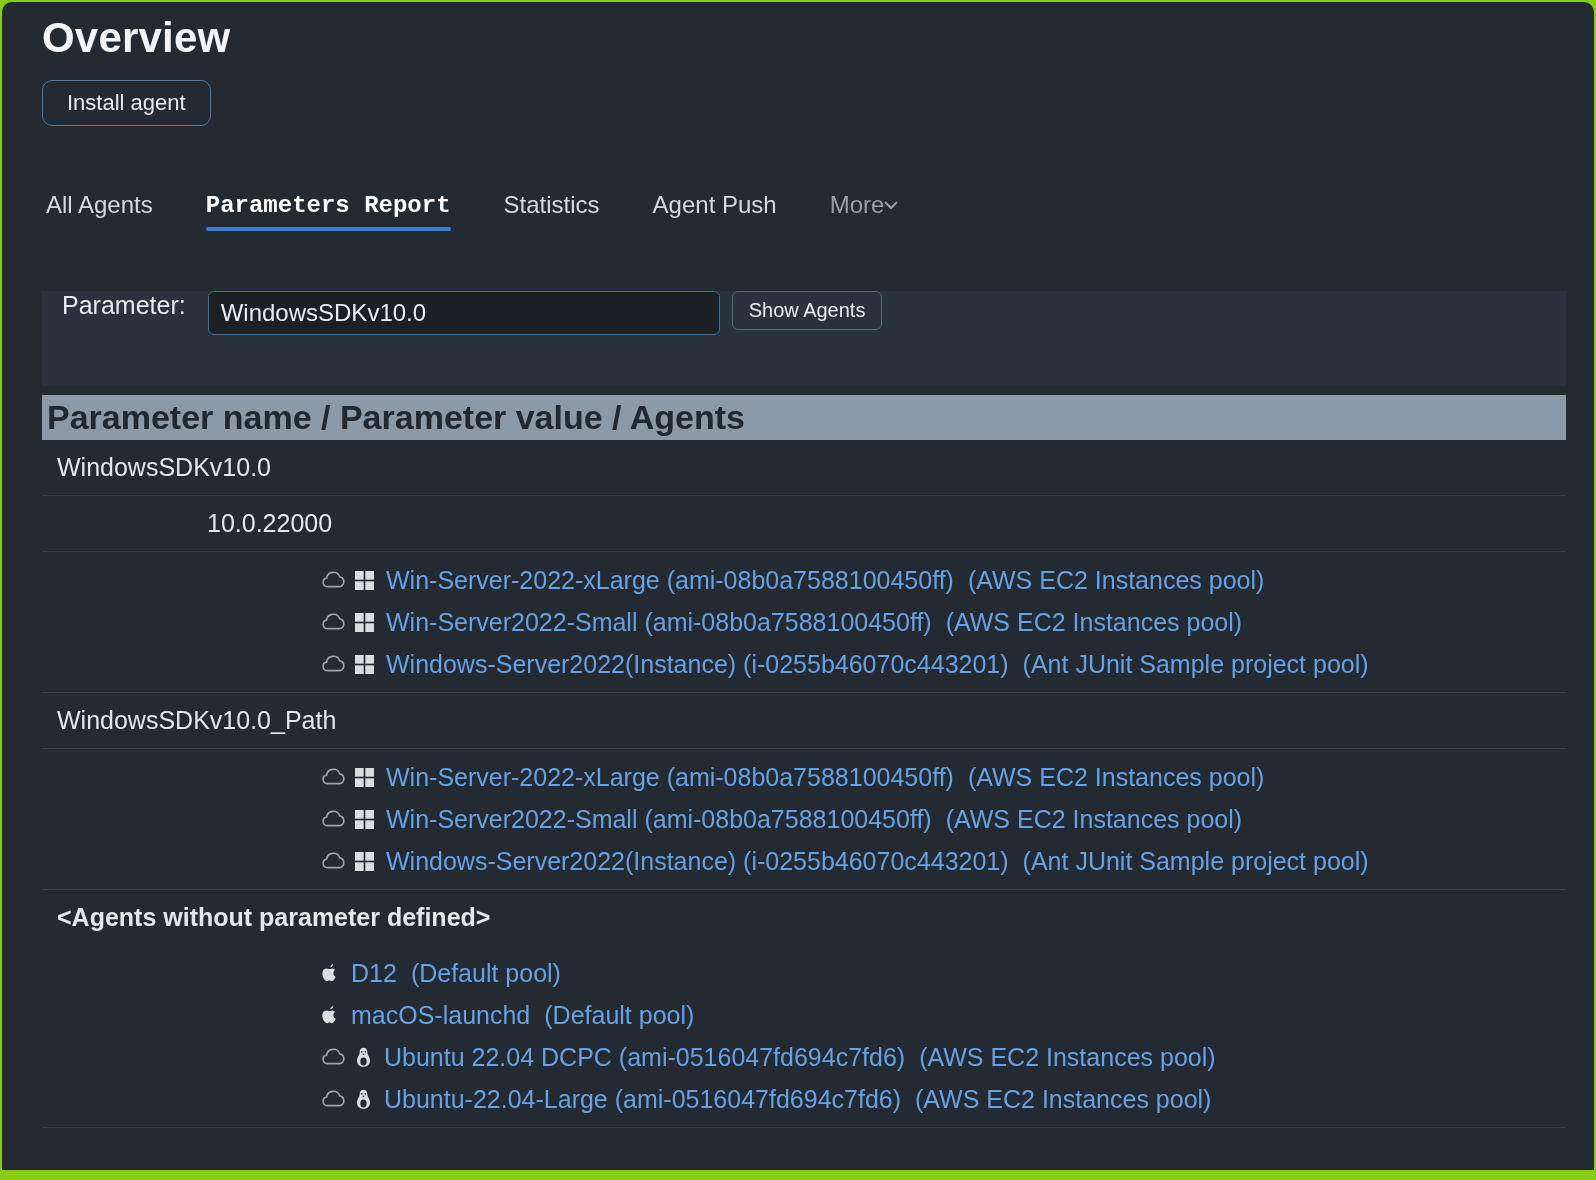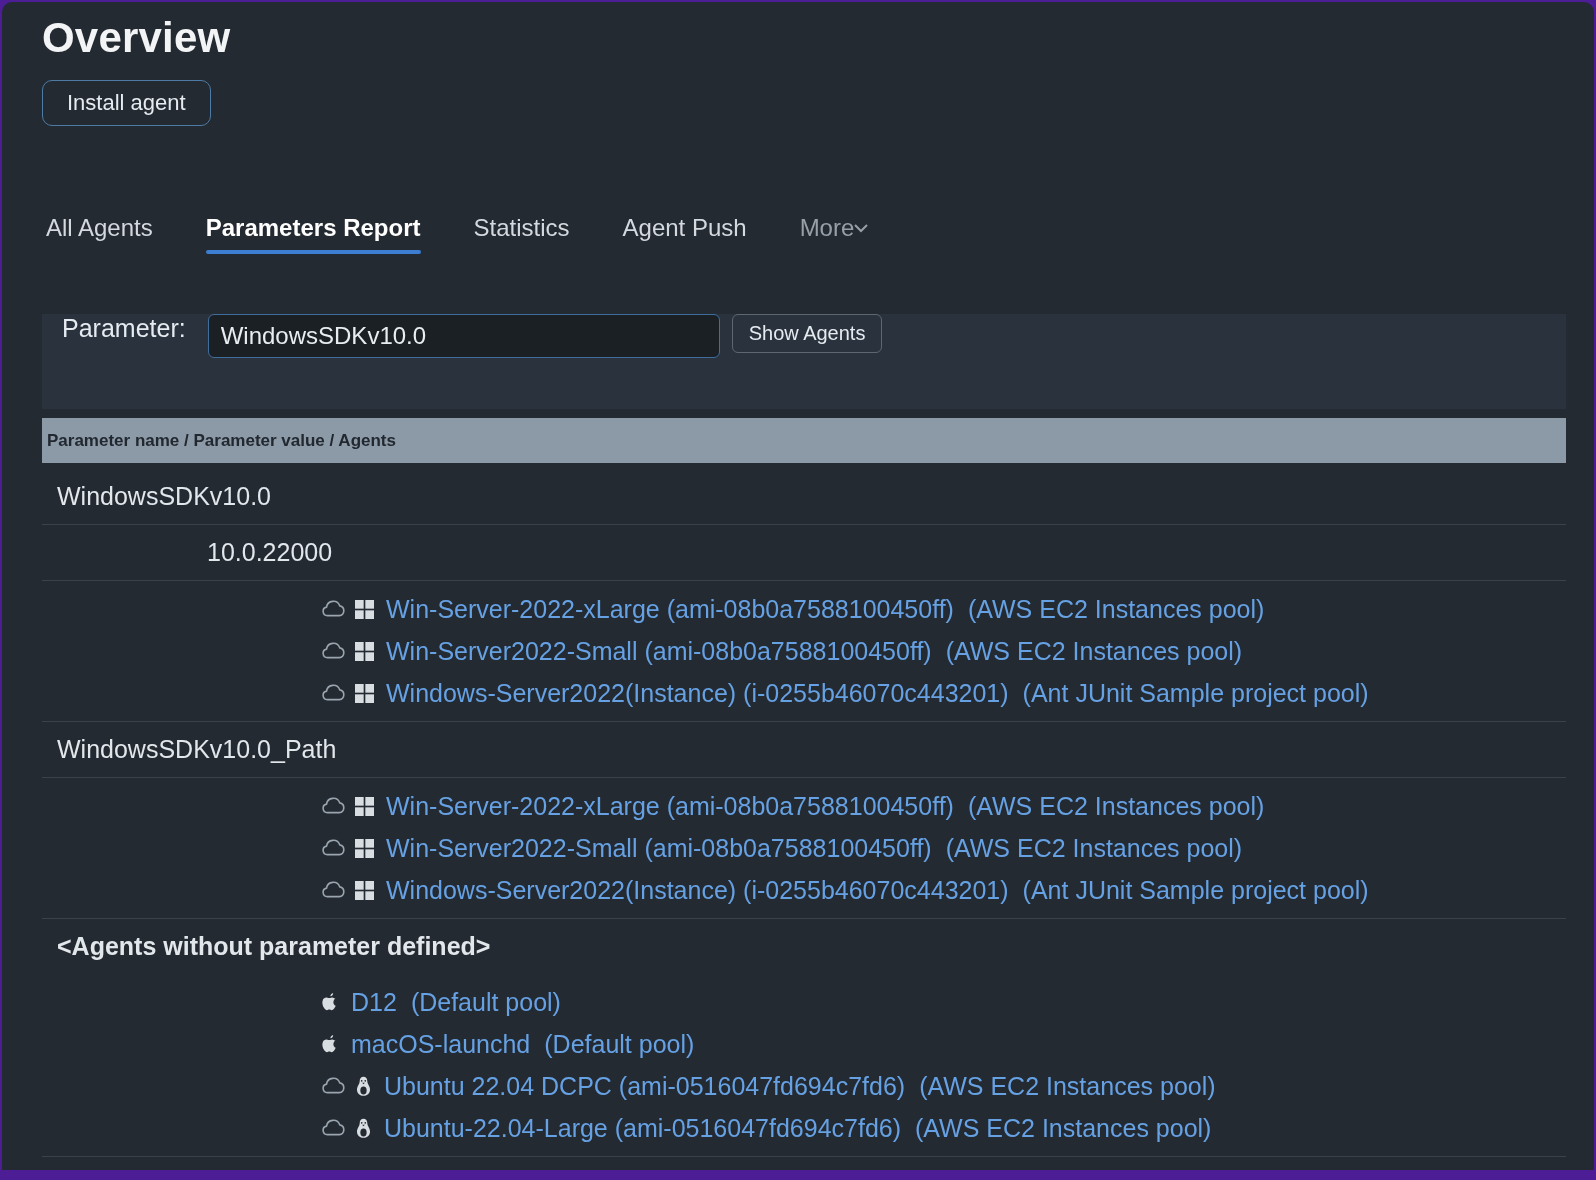--- a/index.html
+++ b/index.html
@@ -1,39 +1,39 @@
 <!DOCTYPE html>
 <html style="--link: #66a1e4; --tab-underline: #3d7dd2; --table-header-bg: #8c9aa8; --panel-bg: #2a333d; --input-border: #3f6e9d; --button-border: #4d7ba6;"><head>
 <meta charset="utf-8">
 <style>
   html,body{margin:0;padding:0;background:#000;}
   body{font-family:"Liberation Sans", sans-serif;}
-  .screen{position:relative;width:1596px;height:1180px;background:#4c1d95;overflow:hidden;}
+  .screen{position:relative;width:1596px;height:1180px;background:#84cc16;overflow:hidden;}
   .page{position:absolute;left:2px;top:2px;width:1592px;height:1168px;background:#242a31;
         border-radius:10px 10px 0 0;overflow:hidden;color:#dfe4e9;}
   .page-title{margin:12px 0 0 40px;font-size:42px;font-weight:bold;color:#f2f4f6;letter-spacing:.2px;}
   .install-btn{display:block;margin:18px 0 0 40px;background:transparent;color:#e6ebf0;
         border:1px solid var(--button-border,#4d7ba6);border-radius:10px;font-size:22px;
         font-family:inherit;padding:9px 24px;cursor:pointer;}
-  .tabs{display:flex;align-items:center;gap:53px;margin:88px 0 0 44px;font-size:24px;color:#d3d9de;}
+  .tabs{display:flex;align-items:center;gap:53px;margin:65px 0 0 44px;font-size:24px;color:#d3d9de;}
   .tab{cursor:pointer;position:relative;white-space:nowrap;}
-  .tab.active{color:#ffffff;font-weight:bold;}
+  .tab.active{color:#ffffff;font-weight:bold;font-family:Liberation Mono, monospace;}
   .tab.active::after{content:"";position:absolute;left:0;right:0;bottom:-12px;height:4px;
         background:var(--tab-underline,#3d7dd2);border-radius:2px;}
   .tab-more{color:#97a0a9;display:flex;align-items:center;gap:0;}
   .filter-panel{margin:72px 28px 0 40px;height:95px;background:var(--panel-bg,#2a333d);
         display:flex;align-items:flex-start;padding:0 0 0 20px;box-sizing:border-box;}
   .filter-label{font-size:25px;color:#e6ebf0;}
   .filter-input{margin-left:22px;width:486px;height:42px;background:#1b2025;color:#e8edf1;
         border:1px solid var(--input-border,#3f6e9d);border-radius:6px;font-size:24px;
         font-family:inherit;padding:0 12px;}
   .show-agents-btn{margin-left:12px;background:transparent;color:#e6ebf0;border:1px solid #5c6770;
         border-radius:6px;font-size:20px;font-family:inherit;padding:7px 16px;cursor:pointer;}
-  .table-header{margin:9px 28px 6px 40px;height:45px;background:var(--table-header-bg,#8c9aa8);
-        color:#222830;font-size:17px;font-weight:bold;display:flex;align-items:center;padding-left:5px;}
+  .table-header{margin:9px 28px 0 40px;height:45px;background:var(--table-header-bg,#8c9aa8);
+        color:#222830;font-size:34px;font-weight:bold;display:flex;align-items:center;padding-left:5px;}
   .table-body{margin:0 28px 0 40px;}
   .row{border-bottom:1px solid #39424a;font-size:25px;color:#e2e7ec;}
   .name-row{padding:13px 0 13px 15px;}
   .value-row{padding:13px 0 13px 165px;}
   .section-row{padding:13px 0 13px 15px;font-weight:bold;border-bottom:none;}
   .agents-row{padding:7px 0 7px 278px;}
   .agent-line{height:42px;display:flex;align-items:center;text-align:right;}
   .icons{display:flex;align-items:center;gap:9px;margin-right:12px;}
   .icon{display:flex;align-items:center;}
   a.agent-link,a.pool-link{color:var(--link,#66a1e4);text-decoration:none;font-size:25px;white-space:nowrap;cursor:pointer;}

